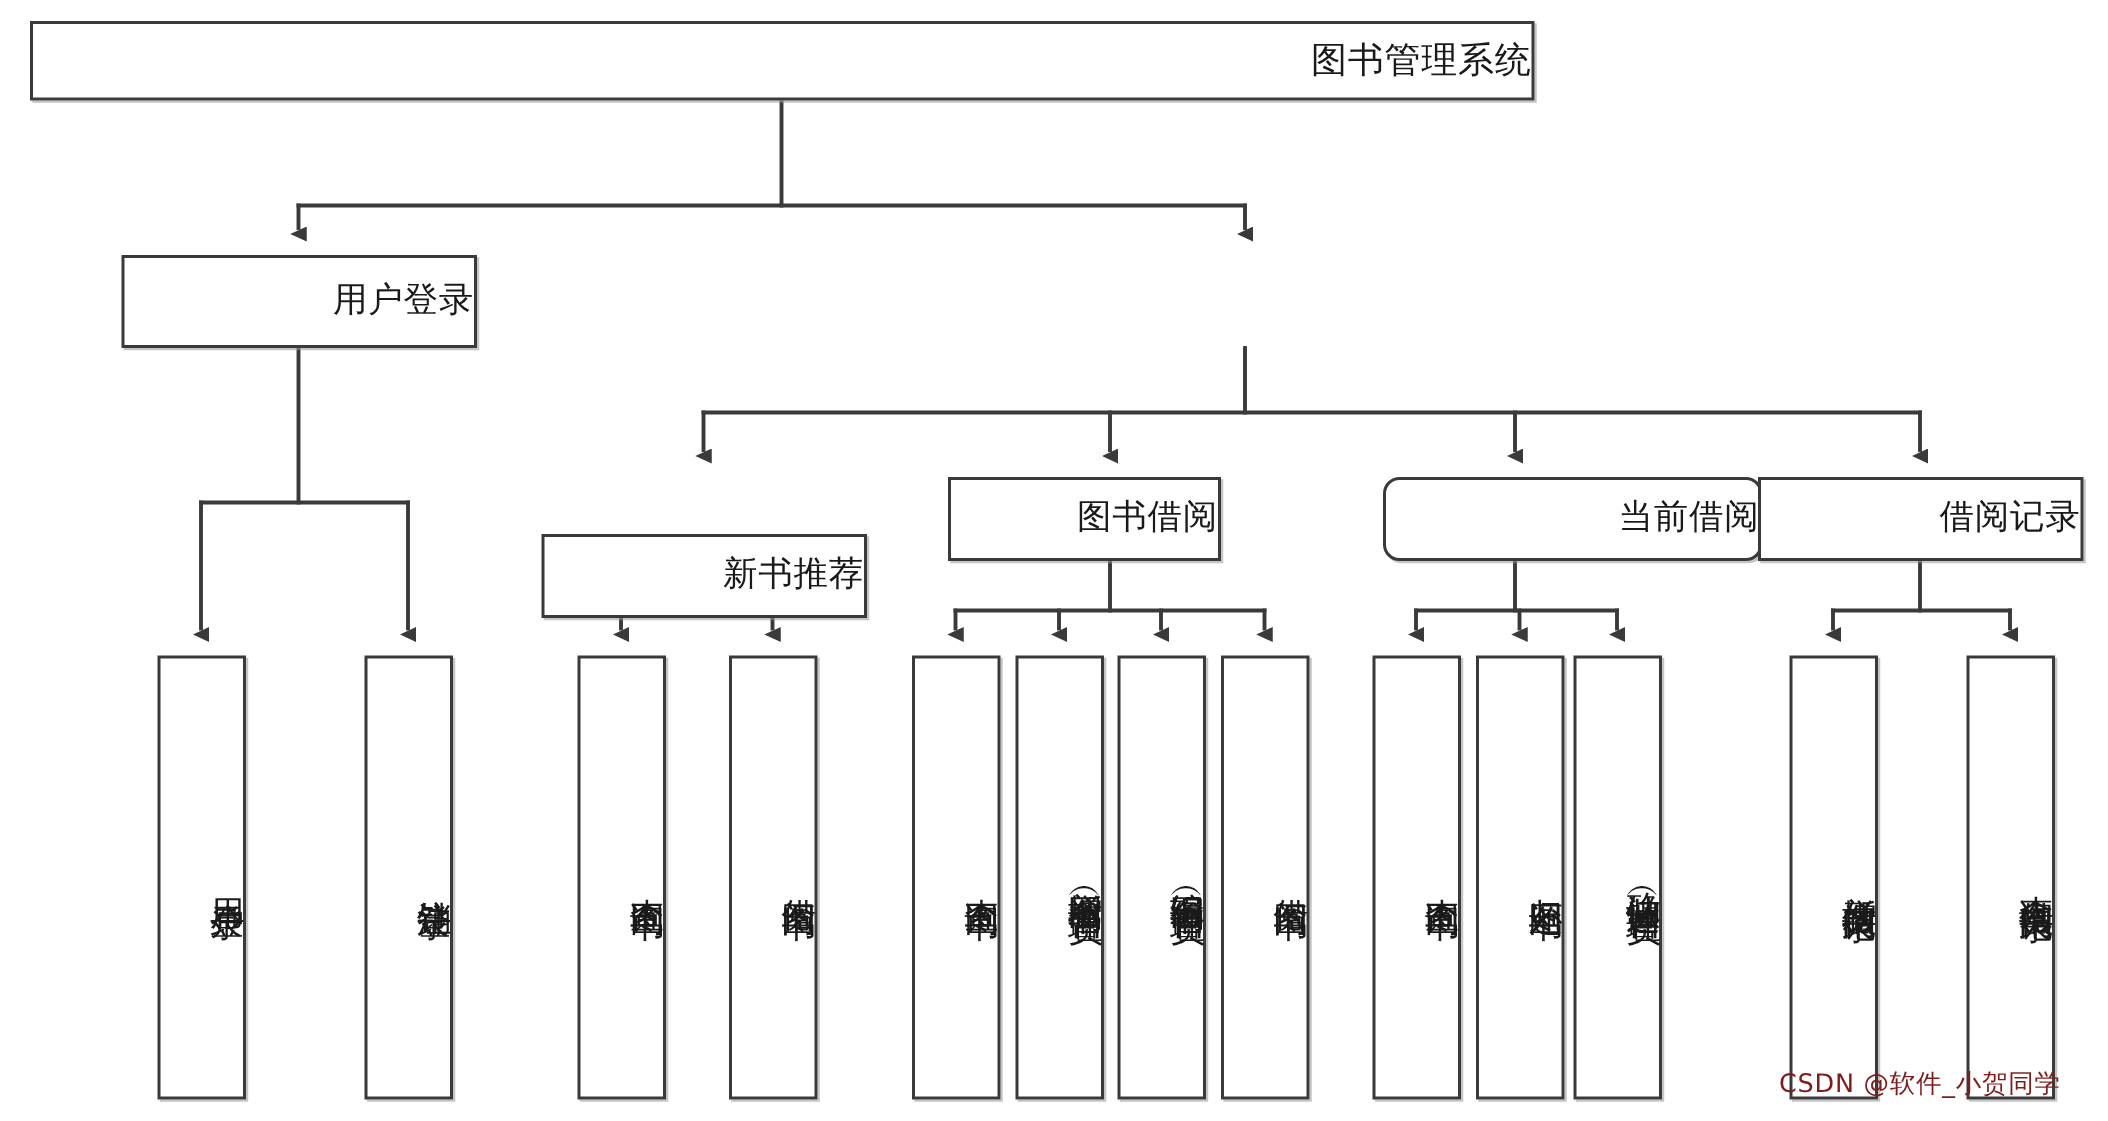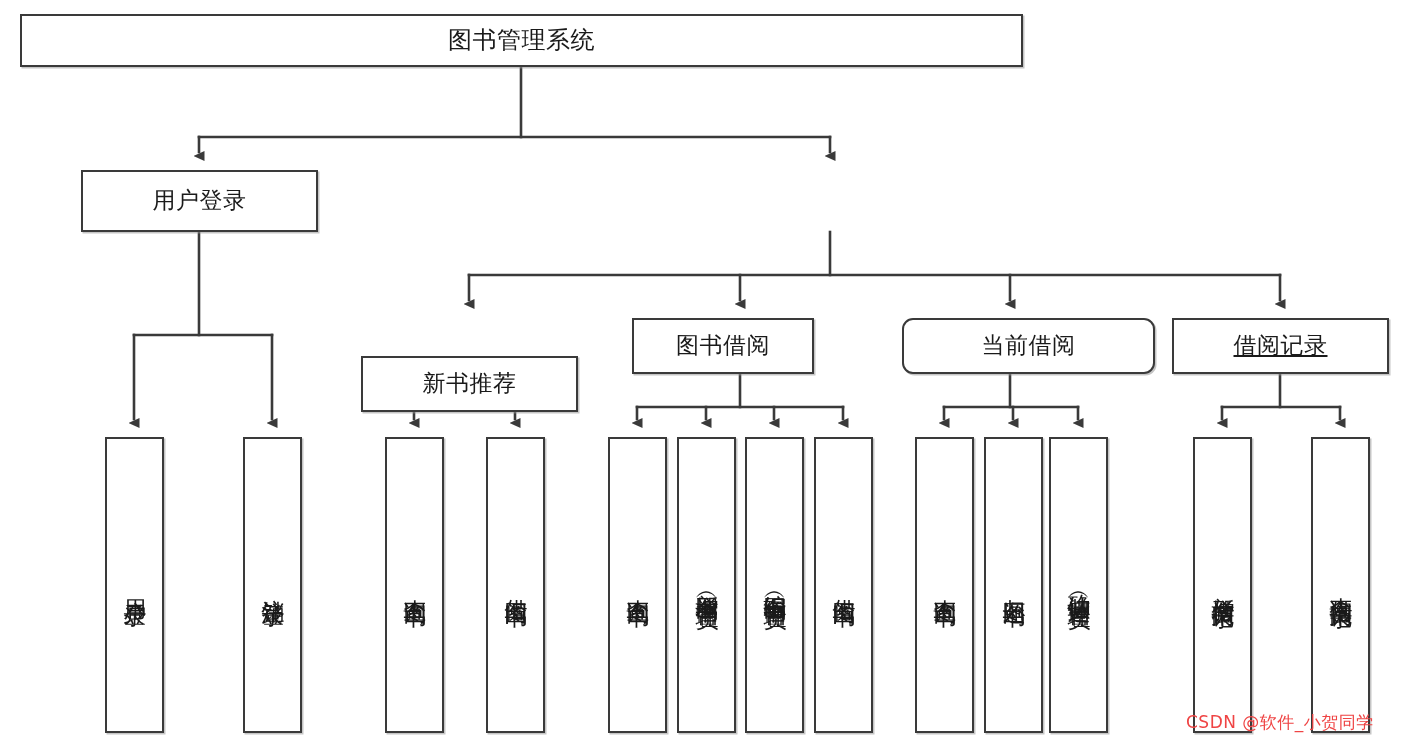--- a/index.html
+++ b/index.html
@@ -26,21 +26,21 @@
     height: 747px;
     pointer-events: none;
   }
   .node {
     position: absolute;
     box-sizing: border-box;
     border: 2.5px solid #3a3a3a;
     background: #ffffff;
     display: flex;
     align-items: center;
-    justify-content: center;
+    justify-content: flex-end;
     color: #1a1a1a;
     box-shadow: 1.5px 1.5px 0 rgba(150,150,150,0.55);
   }
   .node .lbl {
     display: block;
     text-align: center;
     line-height: 1.02;
     letter-spacing: 0.5px;
   }
   
@@ -58,21 +58,21 @@
   .node.v .lbl {
     writing-mode: vertical-rl;
     text-orientation: upright;
     font-size: 23px;
     line-height: 1.04;
     letter-spacing: 2px;
     max-height: 270px;
   }
   .watermark {
     position: absolute;
-    color: #ef4444;
+    color: #7f1d1d;
     font-size: 17px;
     white-space: nowrap;
     left: 1186px;
     top: 711px;
     letter-spacing: 0.5px;
   }
 </style>
 </head>
 <body>
 
@@ -135,24 +135,24 @@
   <div class="node h" style="left:81px; top:170px; width:237px; height:62px;">
     <span class="lbl">用户登录</span>
   </div>
 
   <div class="node h" style="left:361px; top:318px; width:217px; height:56px;margin-top:38px;">
     <span class="lbl">新书推荐</span>
   </div>
   <div class="node h" style="left:632px; top:318px; width:182px; height:56px;">
     <span class="lbl">图书借阅</span>
   </div>
-  <div class="node h" style="left:902px; top:318px; width:253px; height:56px;border-radius:11px;">
+  <div class="node h" style="left:922px; top:318px; width:253px; height:56px;border-radius:11px;">
     <span class="lbl">当前借阅</span>
   </div>
-  <div class="node h" style="left:1172px; top:318px; width:217px; height:56px;text-decoration:underline;">
+  <div class="node h" style="left:1172px; top:318px; width:217px; height:56px;">
     <span class="lbl">借阅记录</span>
   </div>
 
   <div class="node v" style="left:105px; top:437px; width:59px; height:296px;">
     <span class="lbl">用户登录</span>
   </div>
   <div class="node v" style="left:243px; top:437px; width:59px; height:296px;">
     <span class="lbl">注销登录</span>
   </div>
   <div class="node v" style="left:385px; top:437px; width:59px; height:296px;">

